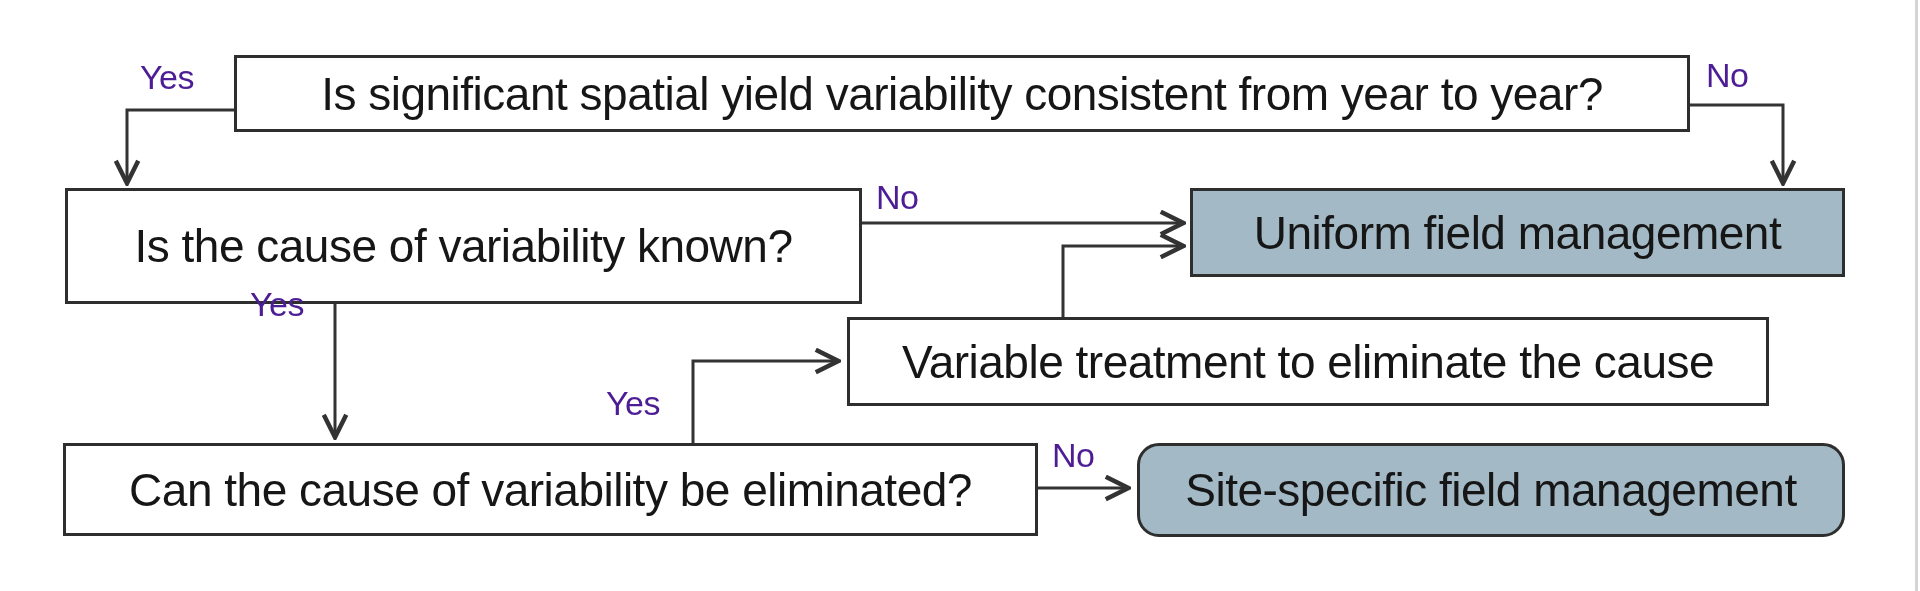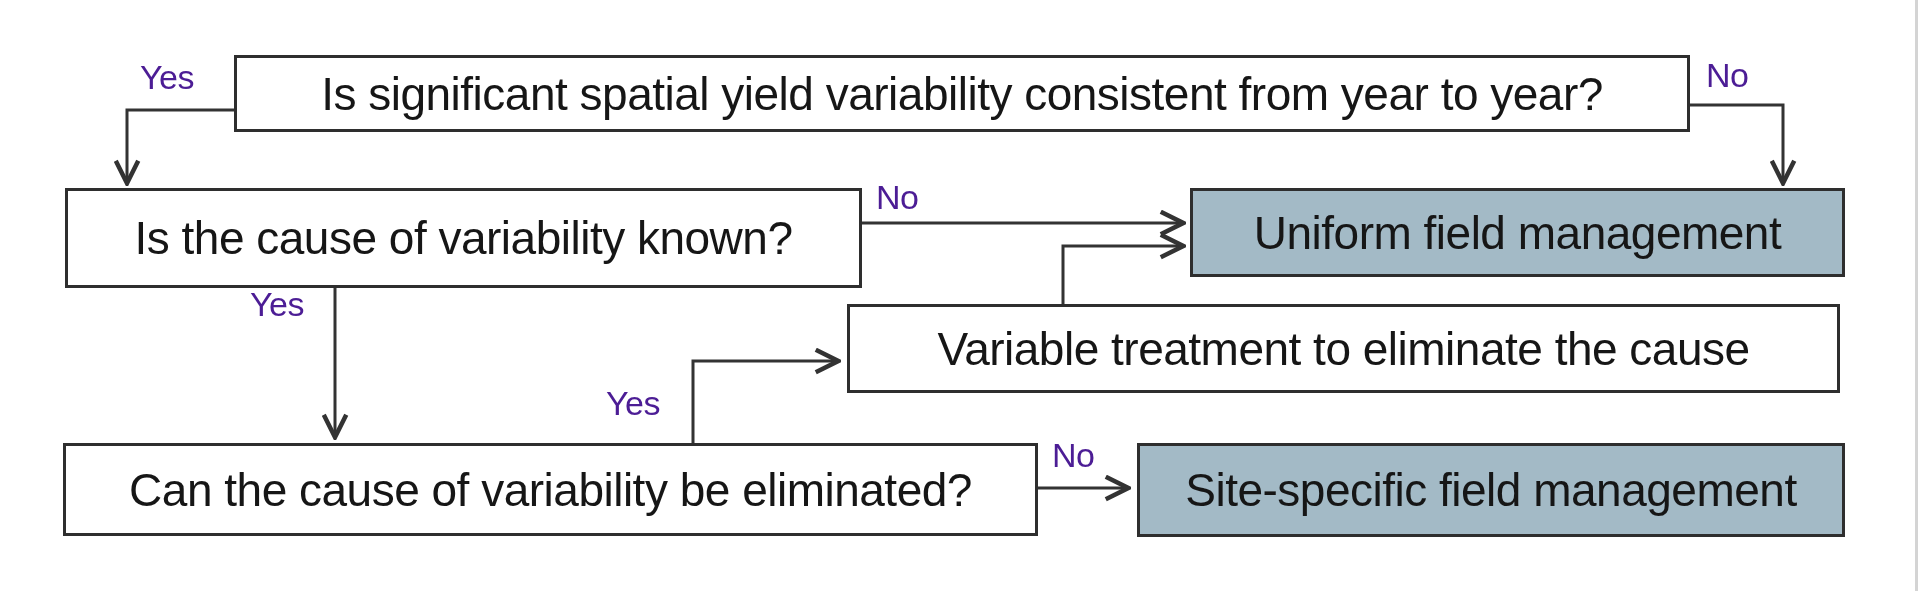--- a/index.html
+++ b/index.html
@@ -64,29 +64,29 @@
       <path d="M862,223 H1181" marker-end="url(#arrow)"></path>
       <path d="M335,278 V435" marker-end="url(#arrow)"></path>
       <path d="M1063,317 V246 H1181" marker-end="url(#arrow)"></path>
       <path d="M693,443 V361 H836" marker-end="url(#arrow)"></path>
       <path d="M1038,488 H1126" marker-end="url(#arrow)"></path>
     </g>
   </svg>
 
   <div class="node" style="left:234px;top:55px;width:1456px;height:77px;">Is significant spatial yield variability consistent from year to year?</div>
 
-  <div class="node" style="left:65px;top:188px;width:797px;height:100px;">Is the cause of variability known?</div>
+  <div class="node" style="left:65px;top:188px;width:797px;height:116px;">Is the cause of variability known?</div>
 
   <div class="node outcome" style="left:1190px;top:188px;width:655px;height:89px;">Uniform field management</div>
 
-  <div class="node" style="left:847px;top:304px;width:993px;height:89px;">Variable treatment to eliminate the cause</div>
+  <div class="node" style="left:847px;top:317px;width:922px;height:89px;">Variable treatment to eliminate the cause</div>
 
   <div class="node" style="left:63px;top:443px;width:975px;height:93px;">Can the cause of variability be eliminated?</div>
 
-  <div class="node outcome" style="left:1137px;top:443px;width:708px;height:94px;">Site-specific field management</div>
+  <div class="node outcome" style="left:1137px;top:443px;width:708px;height:94px;border-radius:22px;">Site-specific field management</div>
 
   <div class="edge-label" style="left:140px;top:60px;">Yes</div>
 
   <div class="edge-label" style="left:1706px;top:58px;">No</div>
 
   <div class="edge-label" style="left:876px;top:180px;">No</div>
 
   <div class="edge-label" style="left:250px;top:287px;">Yes</div>
 
   <div class="edge-label" style="left:606px;top:386px;">Yes</div>

